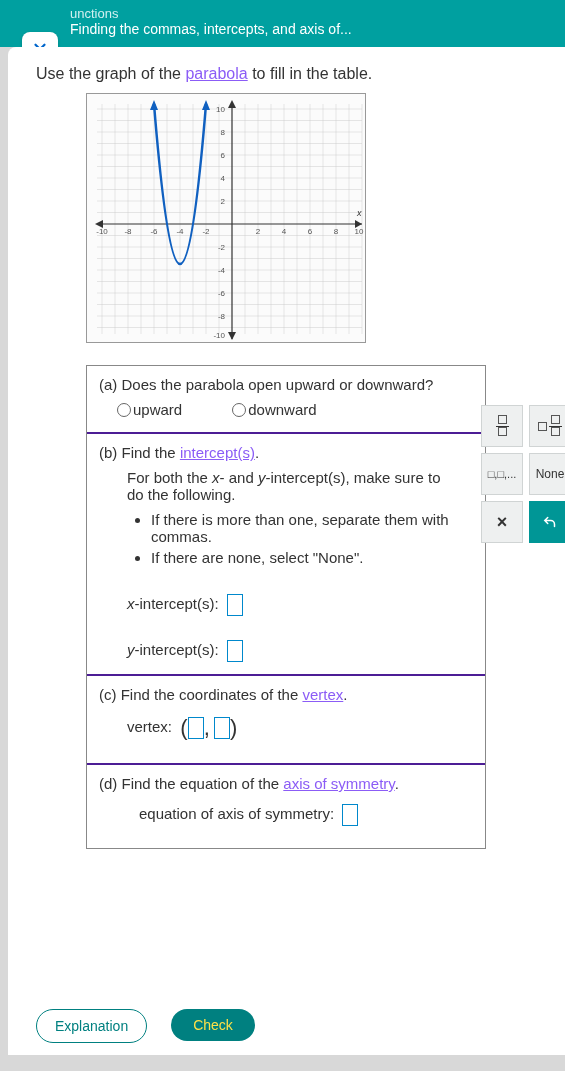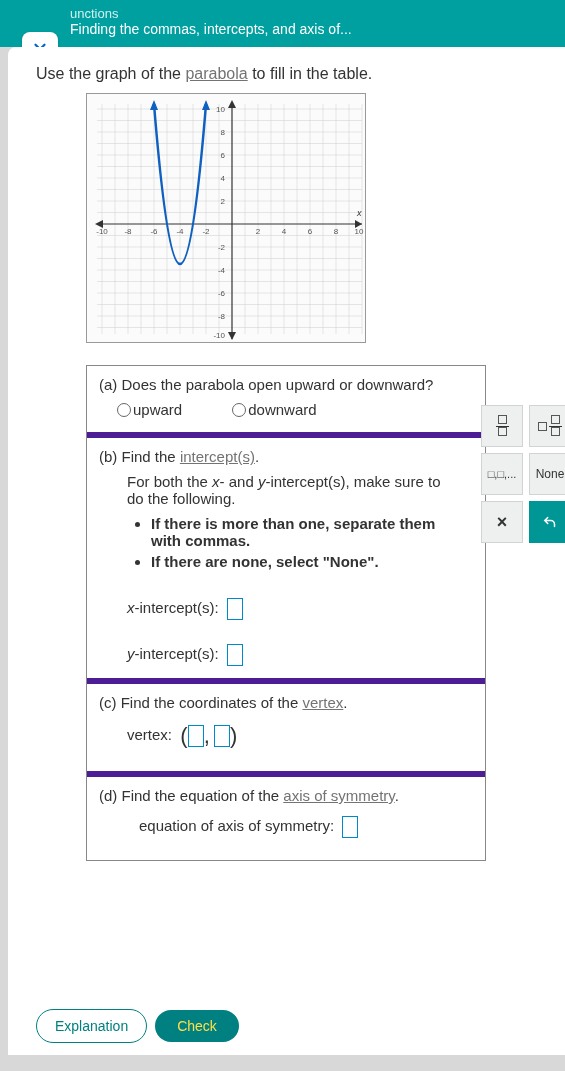--- a/index.html
+++ b/index.html
@@ -39,54 +39,54 @@
     padding: 18px 6px 10px 28px;
     border-radius: 8px 0 0 0;
     height: 1008px;
     position: relative;
   }
   .prompt {
     font-size: 16px;
     color: #333;
     margin-bottom: 10px;
   }
-  .link { color: #737373; text-decoration: underline; }
+  .link { color: #8b5cf6; text-decoration: underline; }
   .graph-box {
     width: 280px;
     height: 250px;
     border: 1px solid #999;
     margin-left: 50px;
     margin-bottom: 22px;
     position: relative;
     background: #fbfbfb;
   }
   .table-box {
     border: 1px solid #888;
     width: 400px;
     margin-left: 50px;
     font-size: 15px;
     color: #333;
   }
-  .cell { border-bottom: 6px solid #4c1d95; padding: 10px 12px; }
+  .cell { border-bottom: 2px solid #4c1d95; padding: 10px 12px; }
   .cell:last-child { border-bottom: none; }
   .sub { padding: 8px 12px 8px 28px; font-size: 15px; }
   .radio-row { display: flex; gap: 50px; padding: 8px 0 4px 18px; }
   .radio-item { display: flex; align-items: center; gap: 2px; }
   .radio-circle {
     width: 14px; height: 14px; border: 1.5px solid #666; border-radius: 50%;
   }
   .input-box {
     display: inline-block;
     width: 16px; height: 22px;
     border: 1.5px solid #0088cc;
     vertical-align: middle;
     background: #fff;
   }
   .italic { font-style: italic; }
-  ul.bullets { list-style: disc; margin: 8px 0 8px 24px; font-weight: bold; }
+  ul.bullets { list-style: disc; margin: 8px 0 8px 24px; }
   ul.bullets li { margin-bottom: 4px; font-size: 15px; }
   .field-row { padding: 12px 0 12px 28px; }
   .vertex-paren { font-size: 22px; vertical-align: middle; }
   .tool-panel {
     position: absolute;
     right: -6px;
     top: 358px;
     display: grid;
     grid-template-columns: 42px 42px;
     grid-auto-rows: 42px;
@@ -104,22 +104,22 @@
   .tool-btn.teal { background: #009696; color: #fff; border-color: #009696; }
   .frac { display: inline-flex; flex-direction: column; align-items: center; line-height: 1; font-size: 11px; }
   .frac .top { border-bottom: 1px solid #333; padding: 0 2px; }
   .frac .bot { padding: 0 2px; }
   .sq { display:inline-block; width:9px; height:9px; border:1px solid #555; }
   .bottom-bar {
     position: absolute;
     left: 28px;
     bottom: 12px;
     display: flex;
-    gap: 8px;
-    align-items: center;
+    gap: 24px;
+    align-items: flex-start;
   }
   .btn-outline {
     border: 1.5px solid #008080;
     color: #008080;
     background: #fff;
     padding: 8px 18px;
     border-radius: 20px;
     font-size: 14px;
   }
   .btn-fill {

